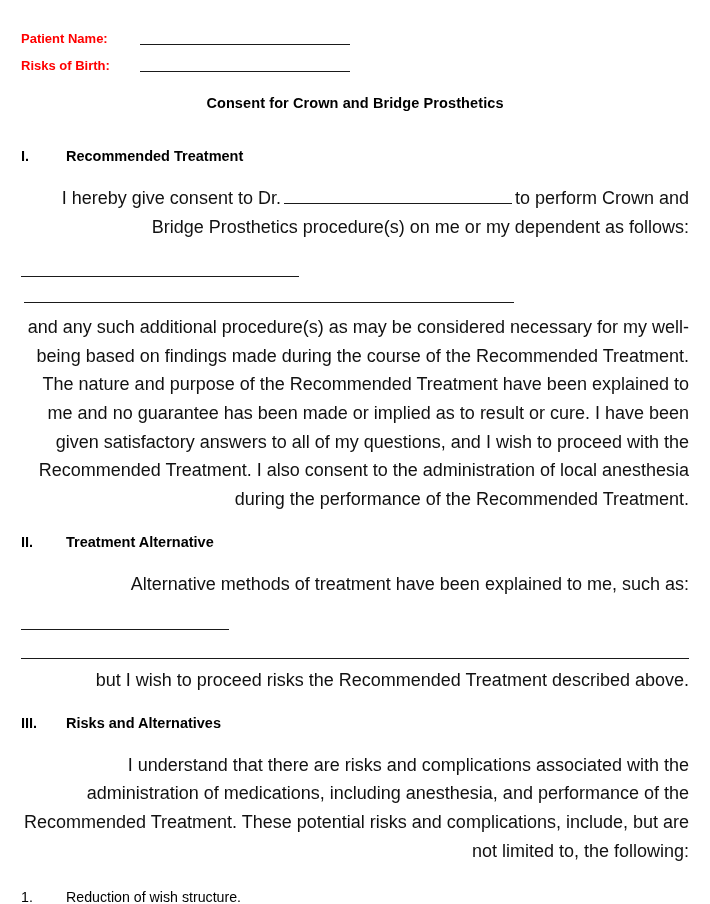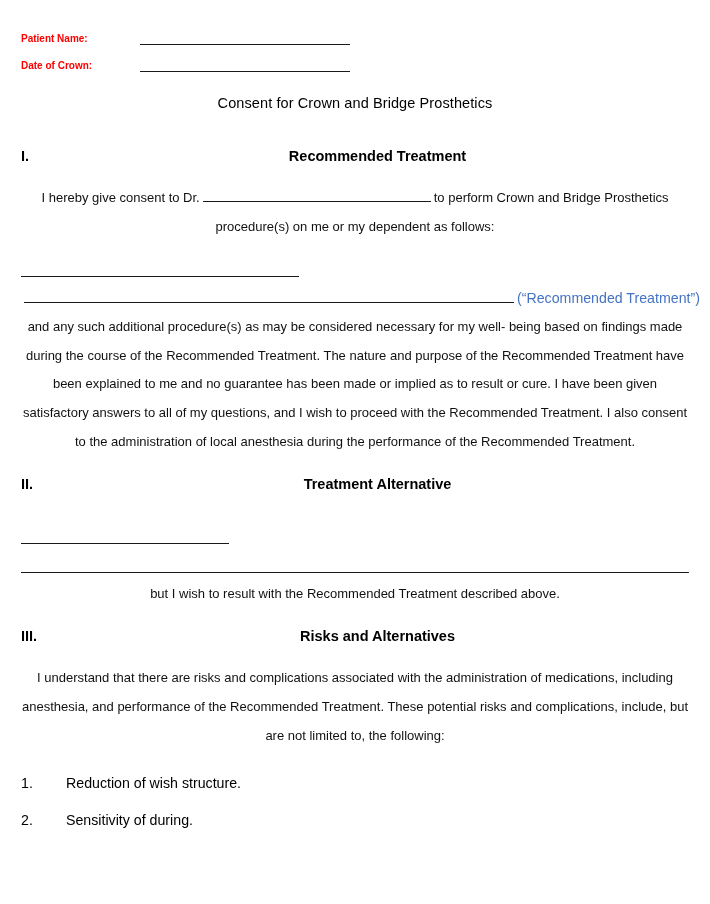--- a/index.html
+++ b/index.html
@@ -32,21 +32,21 @@
     top: 21px;
     width: 660px;
   }
   .field-row {
     display: flex;
     align-items: flex-end;
     height: 27px;
   }
   .field-label {
     color: #ff0000;
-    font-size: 10px;
+    font-size: 13px;
     font-weight: bold;
     line-height: 18px;
     white-space: nowrap;
     width: 119px;
     flex: 0 0 119px;
   }
   .field-rule {
     flex: 0 0 210px;
     width: 210px;
     height: 0;
@@ -55,21 +55,21 @@
   }
 
   
   .doc-title {
     position: absolute;
     top: 95px;
     left: 0;
     width: 710px;
     text-align: center;
     font-size: 14.5px;
-    font-weight: normal;
+    font-weight: bold;
     letter-spacing: 0.1px;
     color: #000;
   }
 
   
   .content {
     position: absolute;
     left: 21px;
     top: 146px;
     width: 668px;
@@ -81,28 +81,27 @@
     font-weight: bold;
     line-height: 21px;
     margin: 0 0 17px 0;
   }
   .section-heading .numeral {
     flex: 0 0 45px;
     width: 45px;
   }
   .section-heading .heading-text {
     flex: 1 1 auto;
-    text-align: center;
   }
 
   p.body-text {
-    font-size: 13px;
+    font-size: 18px;
     line-height: 28.7px;
     margin: 0;
-    text-align: center;
+    text-align: right;
     color: #111;
     font-weight: normal;
   }
 
   .spacer-10 { height: 10px; }
   .spacer-14 { height: 14px; }
   .spacer-18 { height: 18px; }
   .spacer-22 { height: 22px; }
 
   
@@ -172,21 +171,21 @@
 <div class="page">
 
   <div class="patient-block">
 
     <div class="field-row">
       <span class="field-label">Patient Name:</span>
       <span class="field-rule"></span>
     </div>
 
     <div class="field-row">
-      <span class="field-label">Date of Crown:</span>
+      <span class="field-label">Risks of Birth:</span>
       <span class="field-rule"></span>
     </div>
 
   </div>
 
   <div class="doc-title">Consent for Crown and Bridge Prosthetics</div>
 
   <div class="content">
 
     <div class="section-heading">
@@ -195,43 +194,44 @@
     </div>
 
     <p class="body-text"><span>I hereby give consent to Dr.</span><span class="inline-rule dr"></span><span>to perform Crown and Bridge Prosthetics procedure(s) on me or my dependent as follows:</span></p>
 
     <div class="spacer-14"></div>
 
     <div class="rule-row">
       <span class="rule-line rule-short"></span>
     </div>
 
-    <div class="rule-with-tail"><span class="inline-rule long"></span><span class="blue">(“Recommended Treatment”)</span></div>
+    <div class="rule-with-tail"><span class="inline-rule long"></span></div>
 
     <p class="body-text">and any such additional procedure(s) as may be considered necessary for my well- being based on findings made during the course of the Recommended Treatment. The nature and purpose of the Recommended Treatment have been explained to me and no guarantee has been made or implied as to result or cure. I have been given satisfactory answers to all of my questions, and I wish to proceed with the Recommended Treatment. I also consent to the administration of local anesthesia during the performance of the Recommended Treatment.</p>
 
     <div class="spacer-18"></div>
 
     <div class="section-heading">
       <span class="numeral">II.</span>
       <span class="heading-text">Treatment Alternative</span>
     </div>
 
+    <p class="body-text">Alternative methods of treatment have been explained to me, such as:</p>
 
     <div class="spacer-10"></div>
 
     <div class="rule-row">
       <span class="rule-line rule-alt"></span>
     </div>
 
     <div class="rule-row">
       <span class="rule-line rule-full"></span>
     </div>
 
-    <p class="body-text">but I wish to result with the Recommended Treatment described above.</p>
+    <p class="body-text">but I wish to proceed risks the Recommended Treatment described above.</p>
 
     <div class="spacer-18"></div>
 
     <div class="section-heading">
       <span class="numeral">III.</span>
       <span class="heading-text">Risks and Alternatives</span>
     </div>
 
     <p class="body-text">I understand that there are risks and complications associated with the administration of medications, including anesthesia, and performance of the Recommended Treatment. These potential risks and complications, include, but are not limited to, the following:</p>
 

